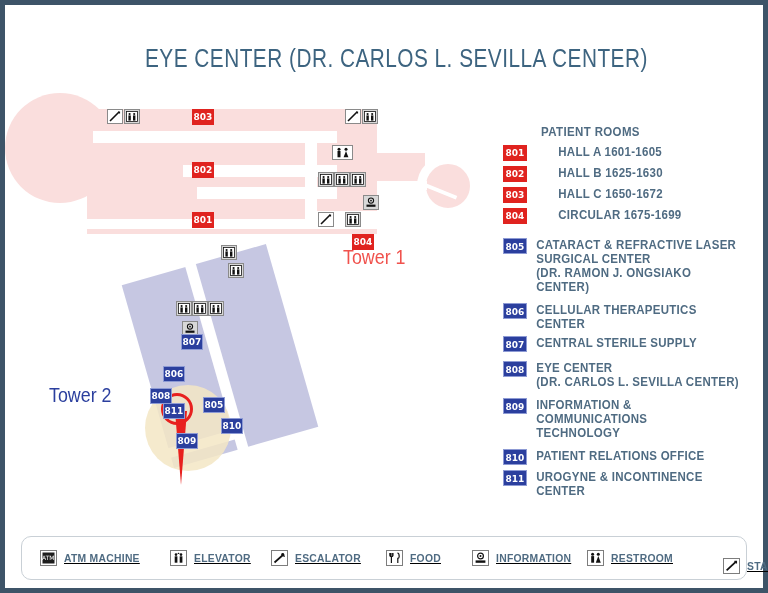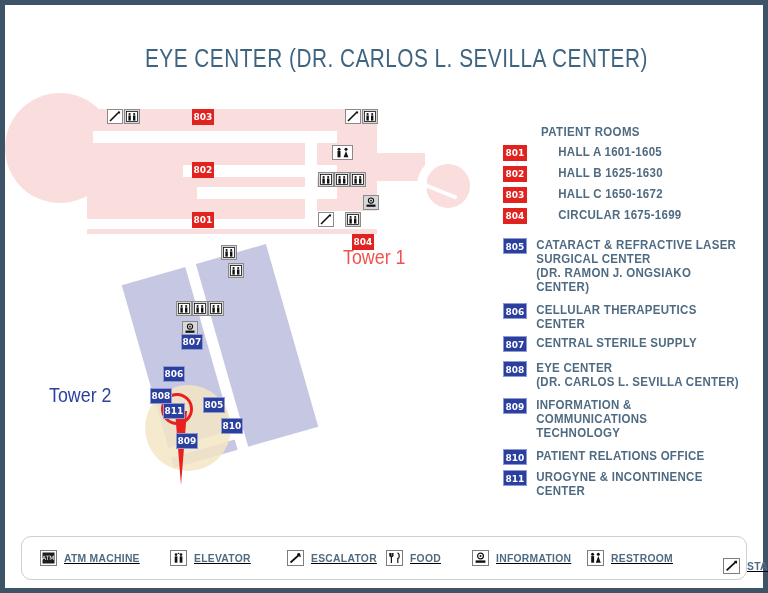--- a/index.html
+++ b/index.html
@@ -442,21 +442,21 @@
             <circle cx="4" cy="2.6" r="1.3" fill="#111"></circle>
             <circle cx="9" cy="2.6" r="1.3" fill="#111"></circle>
             <rect x="2.7" y="4.3" width="2.7" height="6.4" fill="#111"></rect>
             <rect x="7.7" y="4.3" width="2.7" height="6.4" fill="#111"></rect>
             <path d="M6.5 0.4 L5.3 2.1 L7.7 2.1 Z" fill="#111"></path>
           </svg>
       </div>
       <div class="bl-txt">ELEVATOR</div>
     </div>
 
-    <div class="bl" style="left:265px;">
+    <div class="bl" style="left:249px;">
       <div class="bl-ico">
         <svg width="13" height="12" viewBox="0 0 13 12">
             <path d="M1.5 10.5 L11 2" stroke="#111" stroke-width="1.7" fill="none"></path>
             <circle cx="9.6" cy="2.2" r="1.3" fill="#111"></circle>
             <path d="M9.5 3.4 L11.8 4.4" stroke="#111" stroke-width="1.2"></path>
           </svg>
       </div>
       <div class="bl-txt">ESCALATOR</div>
     </div>
 

